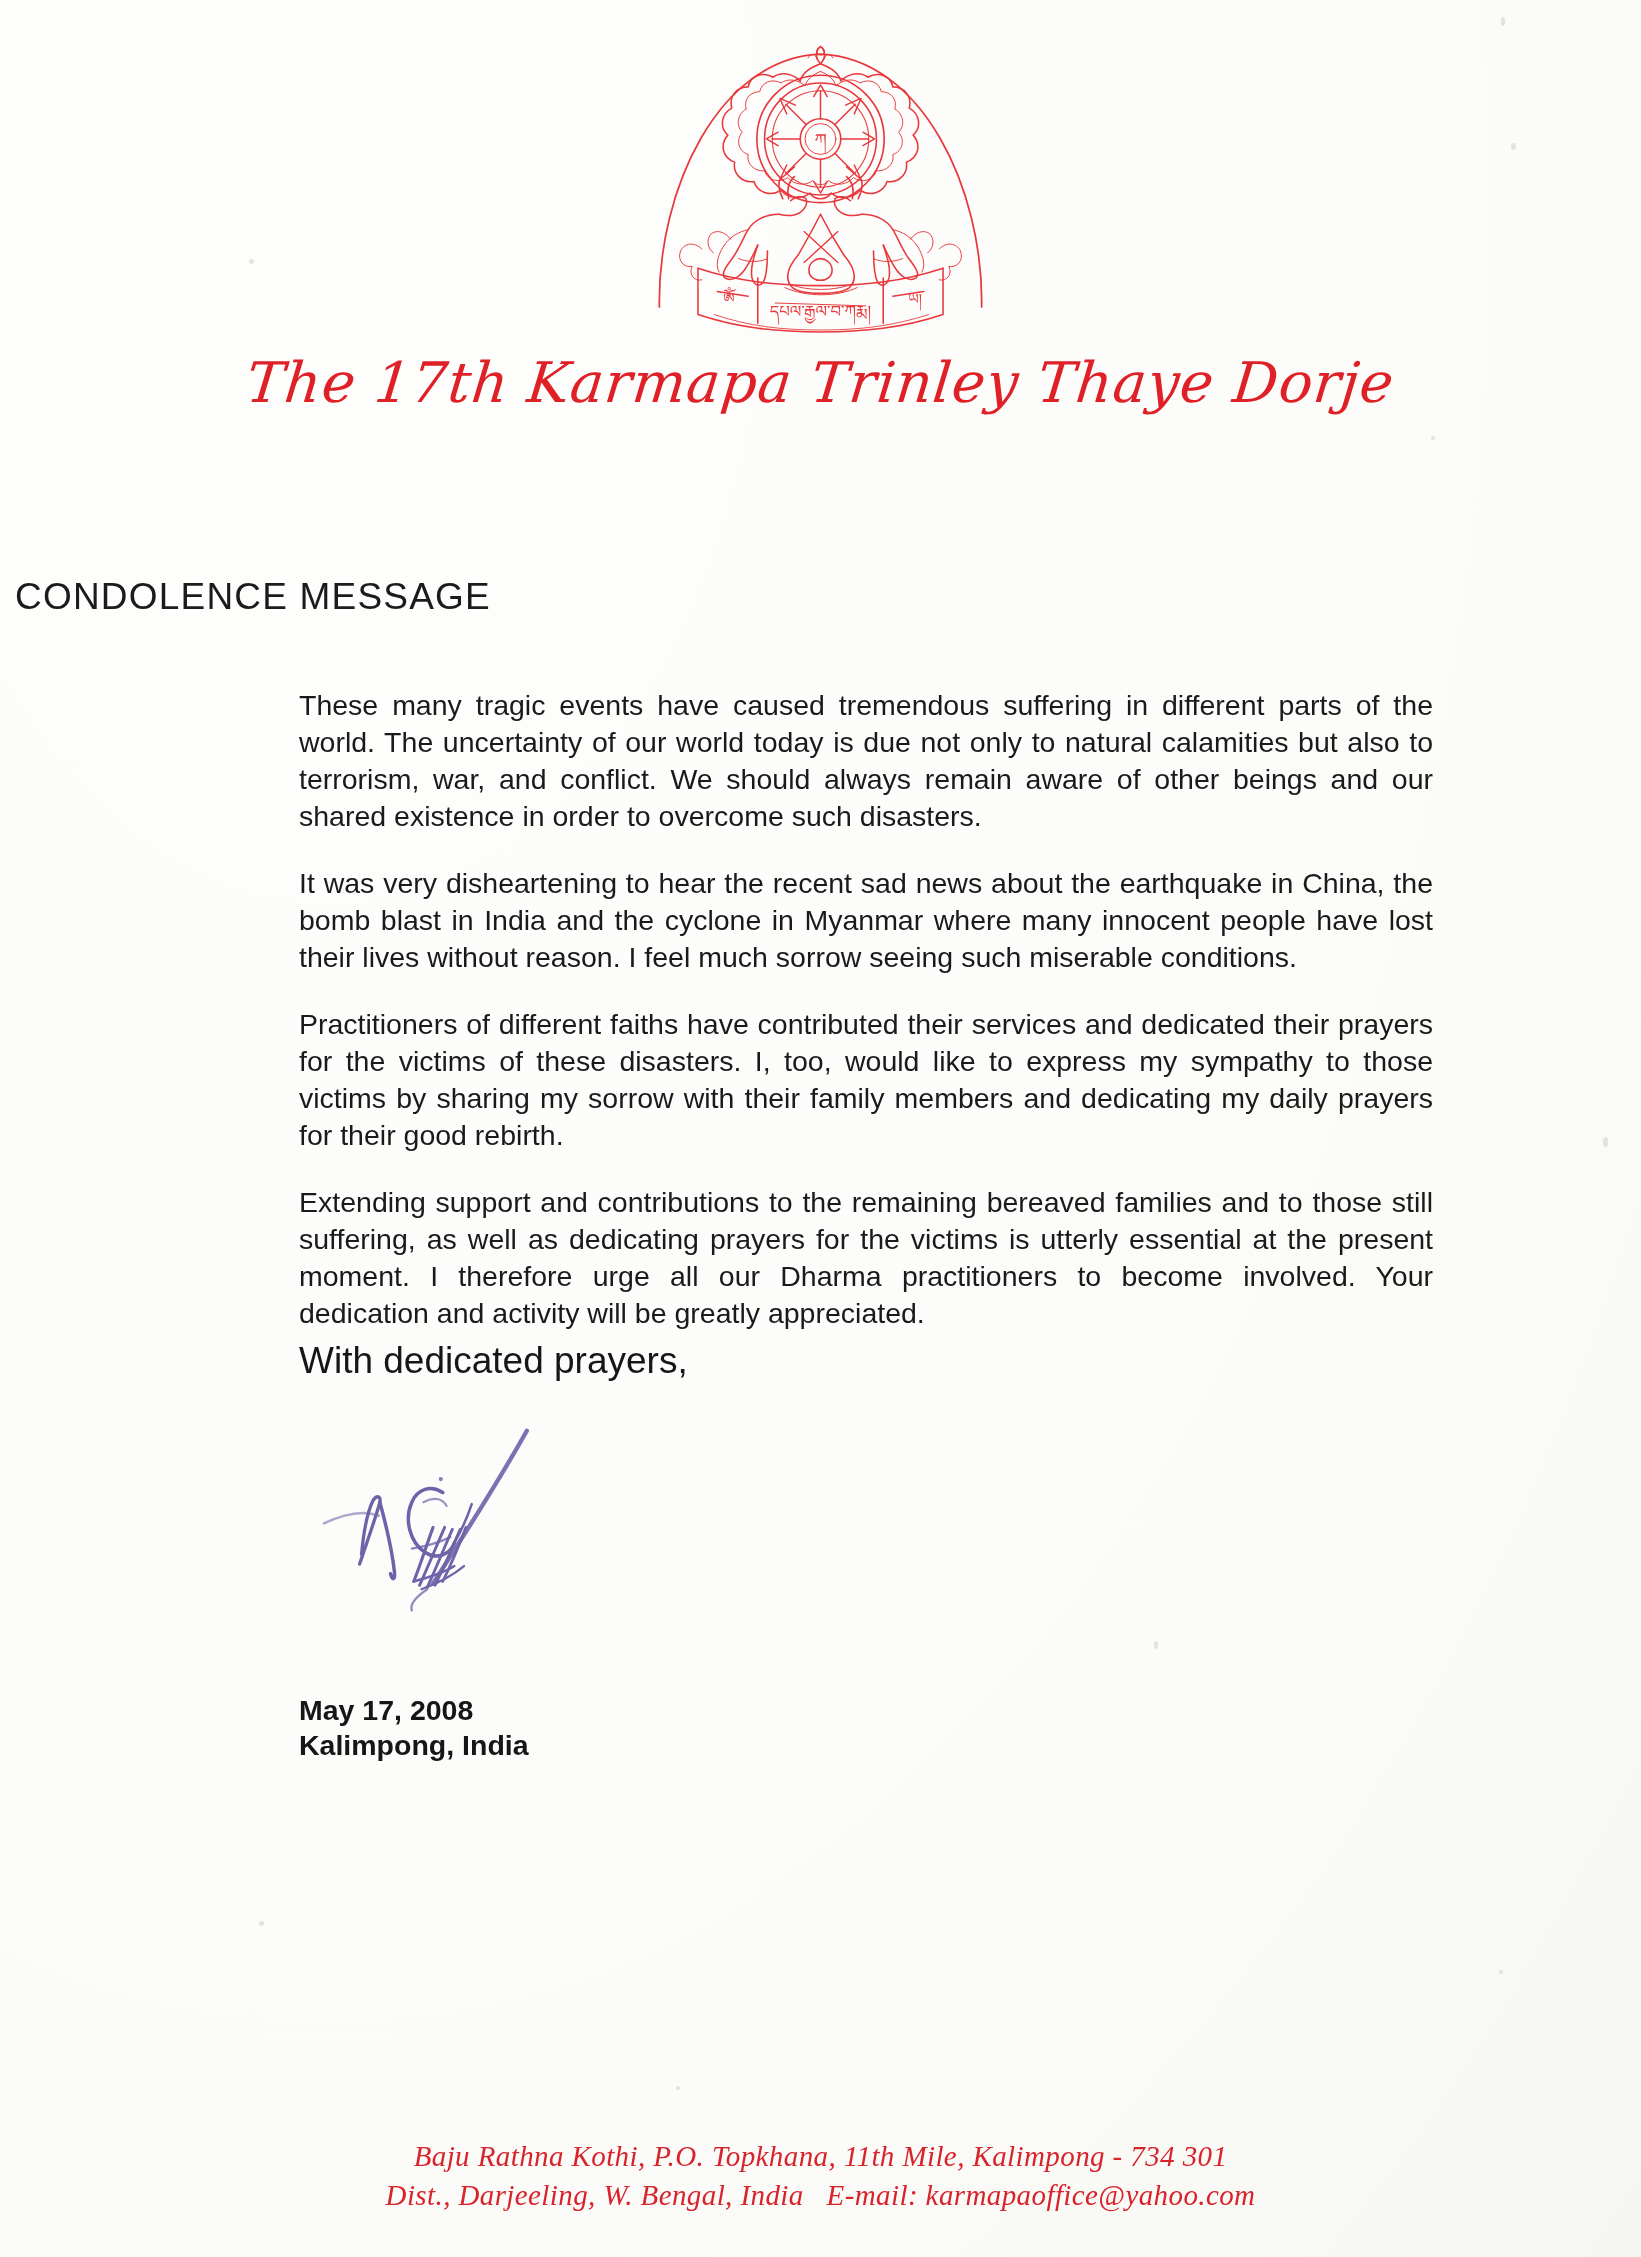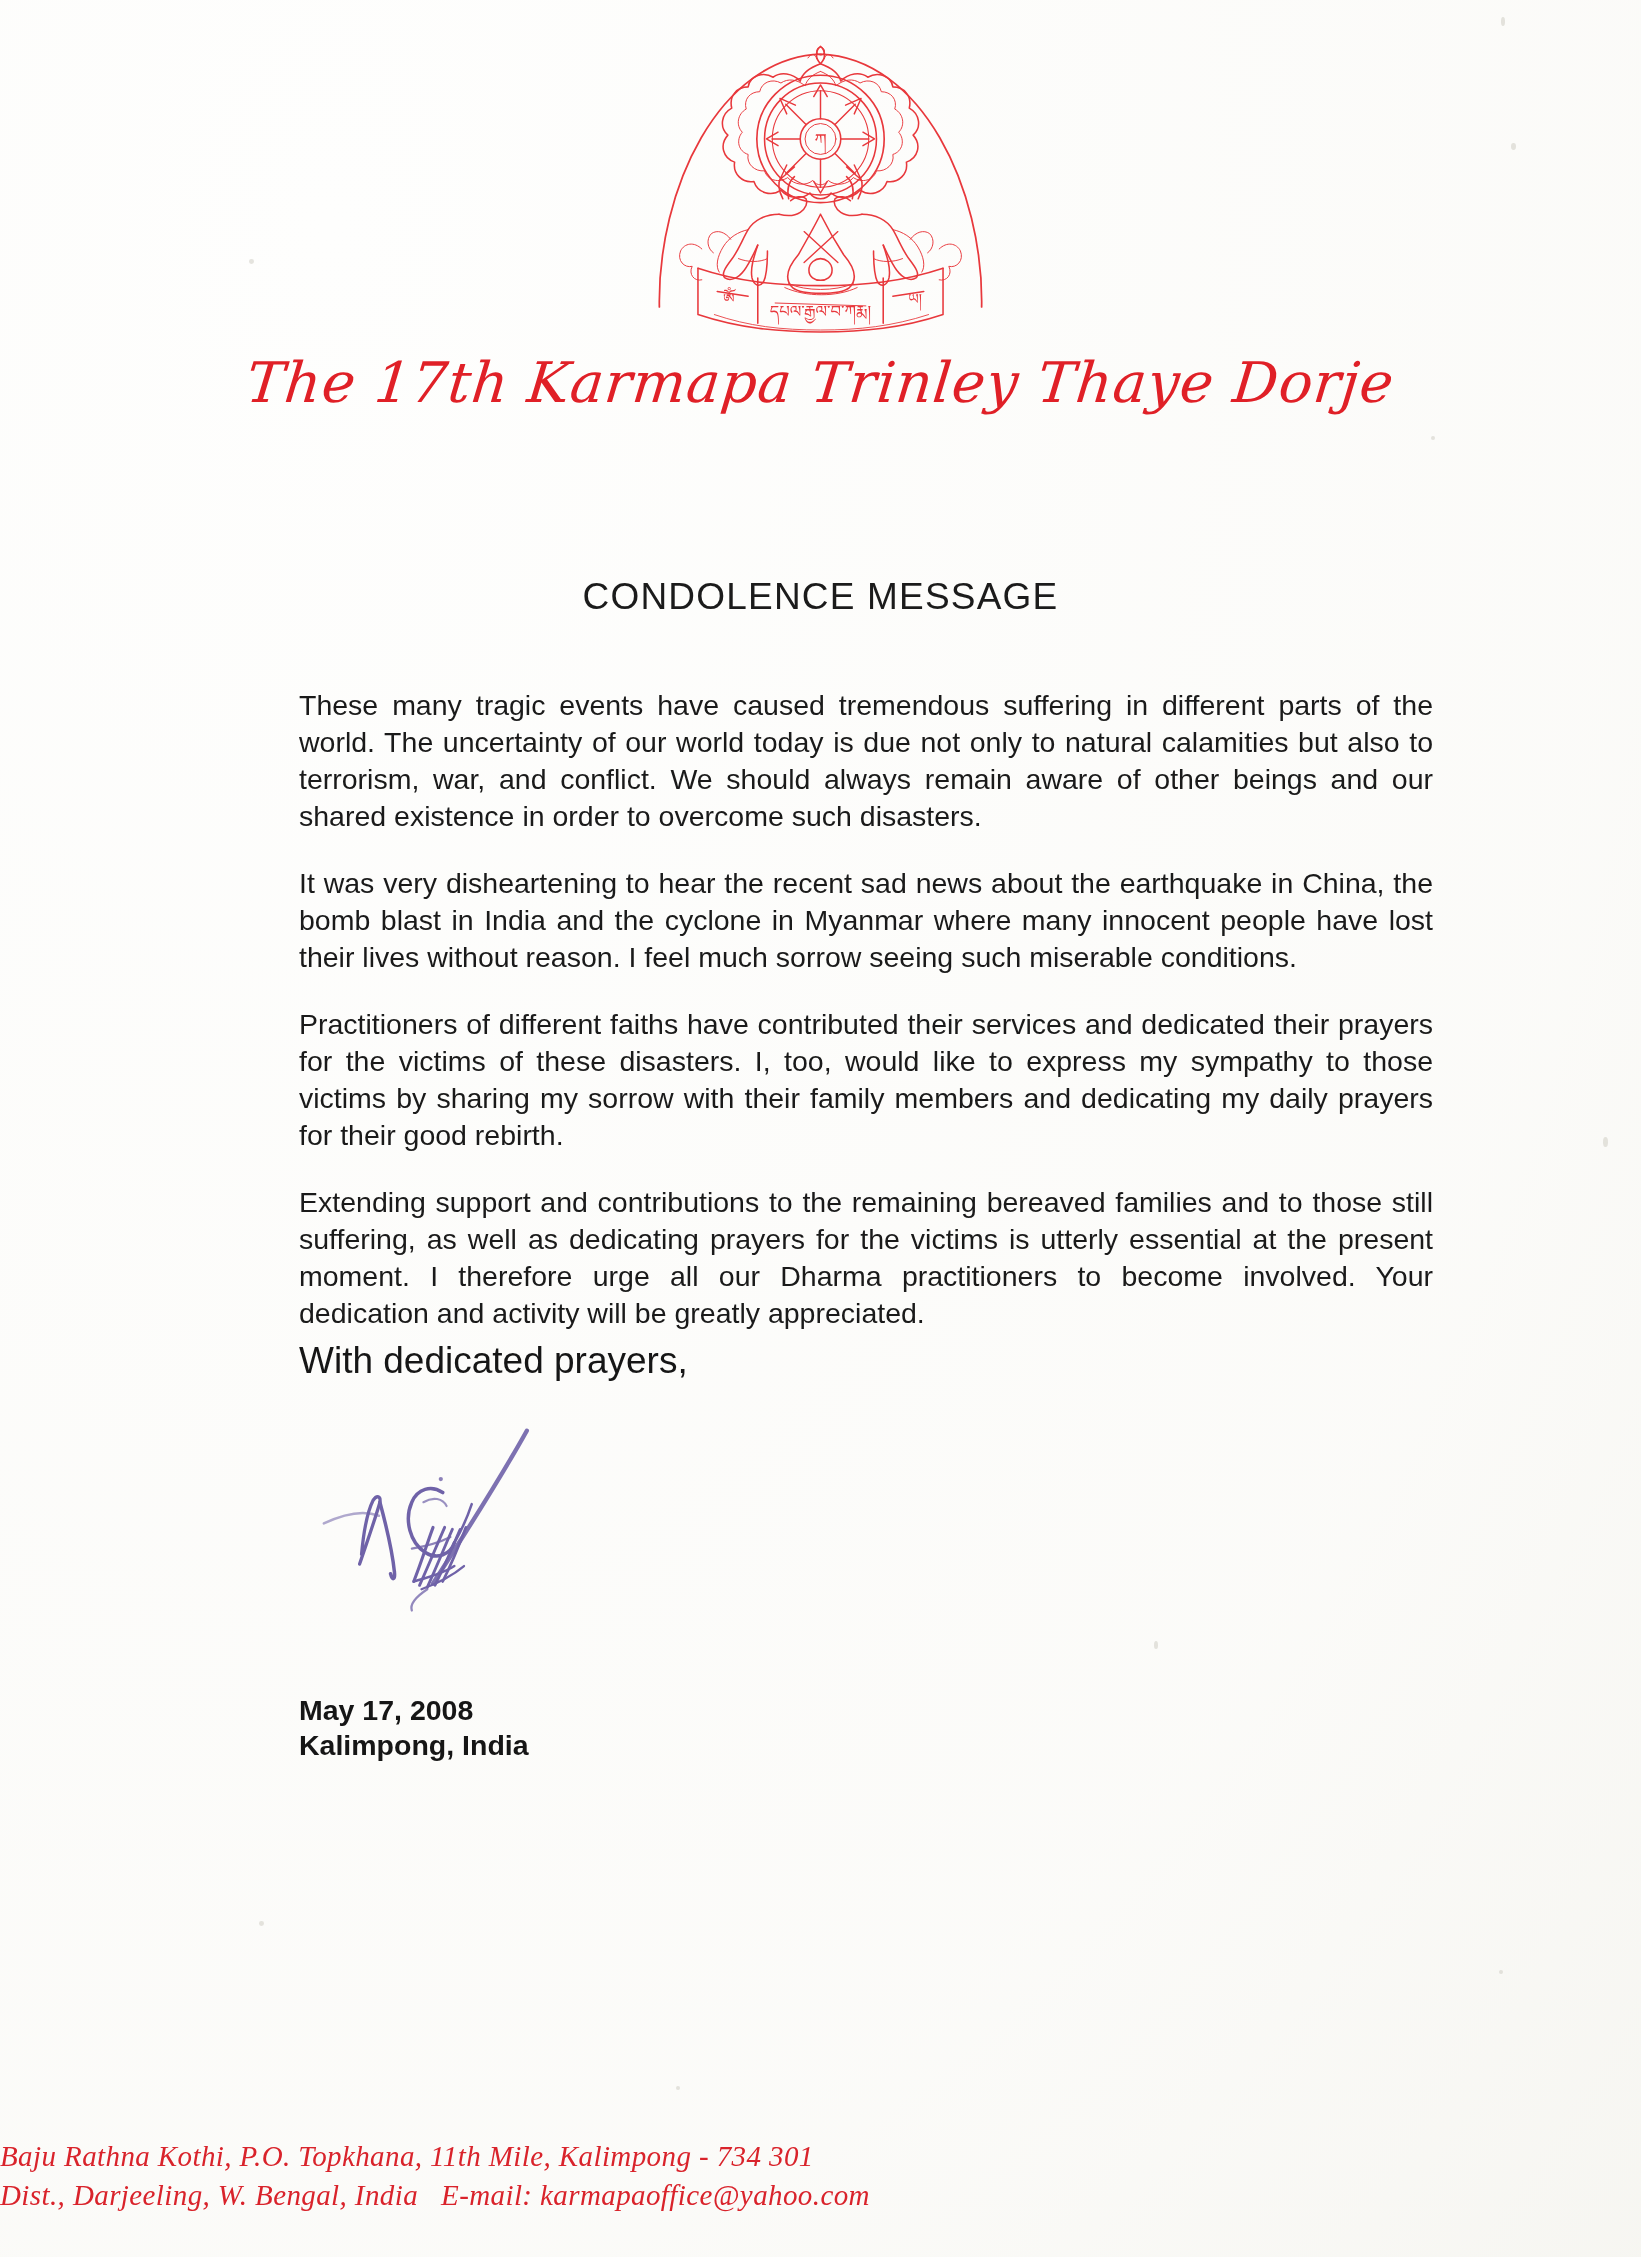--- a/index.html
+++ b/index.html
@@ -54,24 +54,25 @@
     letter-spacing: 1px;
     white-space: nowrap;
     transform: skewX(-6deg);
   }
 
   
   .doc-title {
     position: absolute;
     left: 0; right: 0;
     top: 576px;
-    text-align: center;
+    text-align: left;
     font-size: 37px;
     letter-spacing: 1.2px;
     color: #1b1b1b;
+    padding-left: 15px;
   }
 
   
   .body-block {
     position: absolute;
     left: 299px;
     top: 687px;
     width: 1134px;
   }
   .para {
@@ -119,20 +120,21 @@
     font-size: 28.5px;
     line-height: 35px;
     font-weight: bold;
   }
 
   
   .footer {
     position: absolute;
     left: 0; right: 0;
     bottom: 42px;
+    text-align: center;
     color: #d9232b;
     font-family: "Liberation Serif", serif;
     font-style: italic;
     font-size: 29px;
     line-height: 39px;
     letter-spacing: 0.4px;
   }
   .footer .fline2 { white-space: pre; }
 </style>
 </head>

